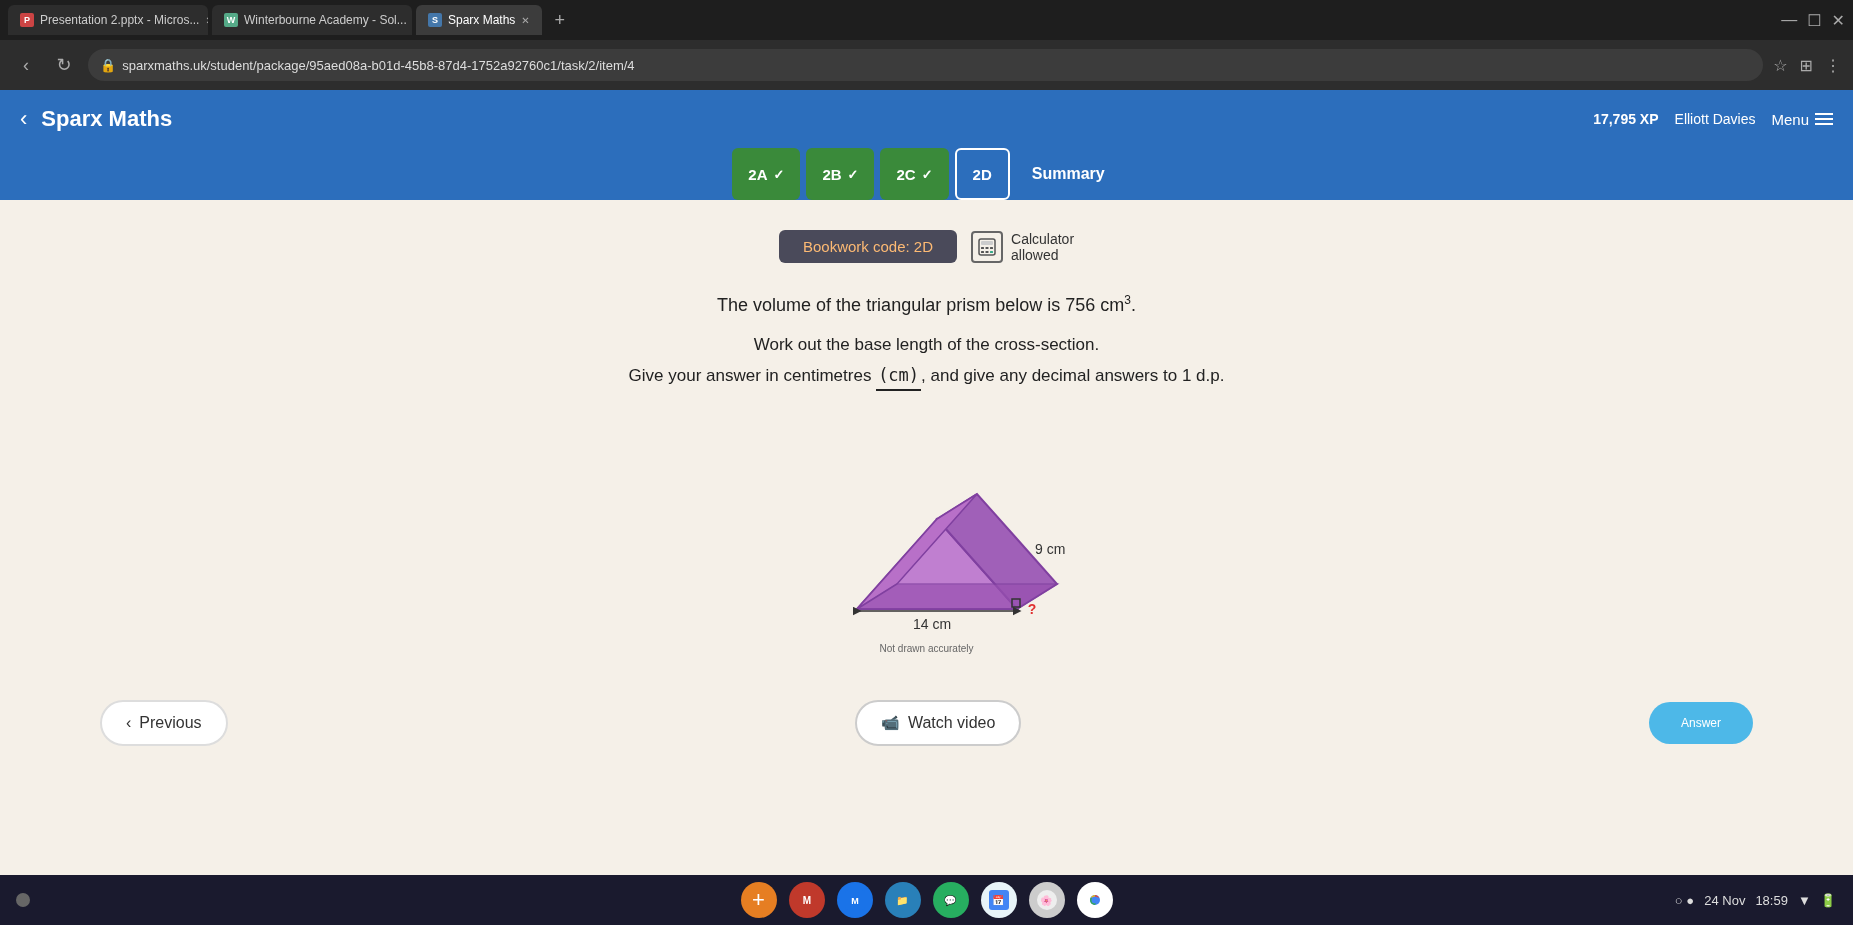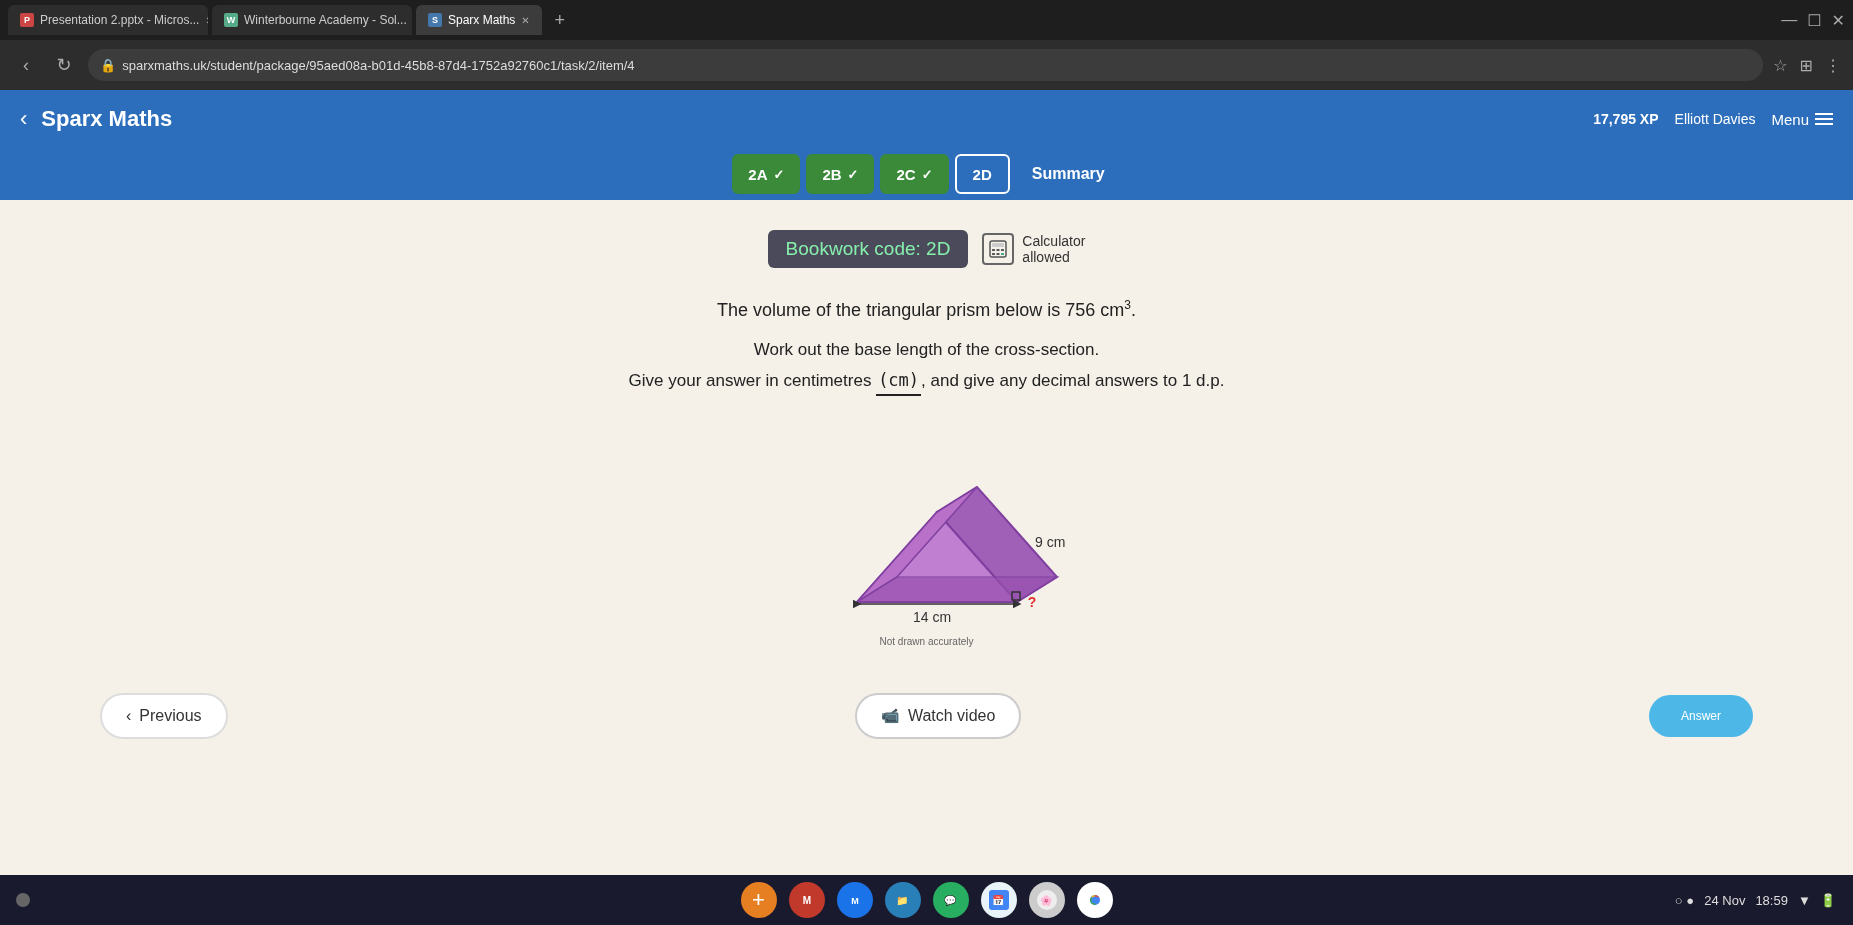--- a/index.html
+++ b/index.html
@@ -104,21 +104,21 @@
     .tabs-row {
       background: #2c6ebc;
       display: flex;
       align-items: center;
       justify-content: center;
       padding: 0 0 0 0;
       height: 52px;
       gap: 6px;
     }
     .task-tab {
-      height: 40px;
+      height: 52px;
       padding: 0 16px;
       border-radius: 6px;
       display: flex;
       align-items: center;
       gap: 6px;
       font-size: 15px;
       font-weight: 600;
       cursor: pointer;
       color: white;
     }
@@ -139,24 +139,24 @@
     }
 
     .bookwork-code-row {
       display: flex;
       align-items: center;
       gap: 14px;
       margin-bottom: 28px;
     }
     .bookwork-code {
       background: #4a4a5a;
-      color: #86efac;
-      padding: 8px 18px;
+      color: #fdba74;
+      padding: 8px 24px;
       border-radius: 6px;
-      font-size: 19px;
+      font-size: 15px;
       font-weight: 500;
     }
     .calculator-badge {
       display: flex;
       align-items: center;
       gap: 8px;
       font-size: 14px;
       color: #333;
     }
     .calc-icon {
@@ -185,21 +185,21 @@
       font-size: 17px;
       color: #222;
       line-height: 1.6;
       margin-bottom: 4px;
     }
     .question-sub2 {
       text-align: right;
       font-size: 17px;
       color: #222;
       line-height: 1.6;
-      margin-bottom: 36px;
+      margin-bottom: 48px;
     }
     .cm-box {
       display: inline-block;
       border-bottom: 2px solid #222;
       padding: 0 2px;
       font-family: monospace;
     }
 
     
     .diagram-container {

